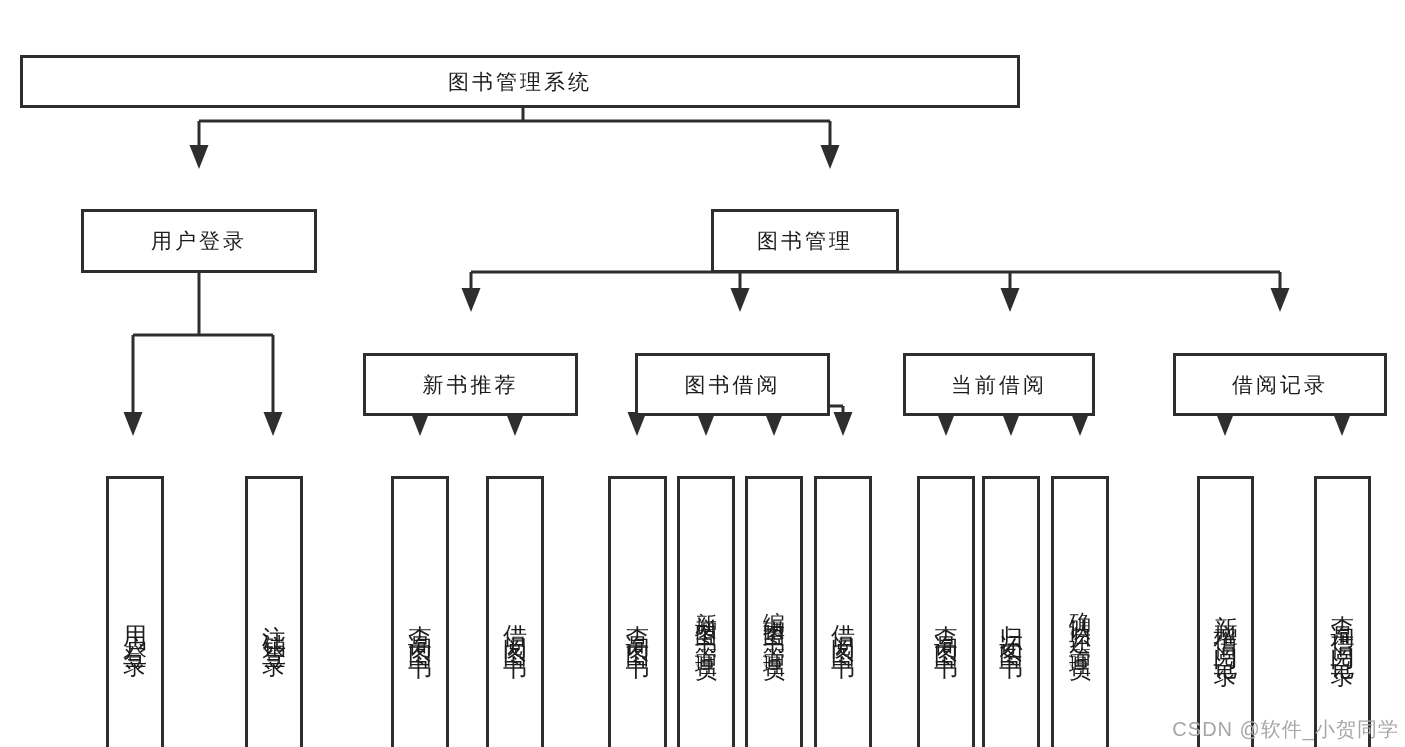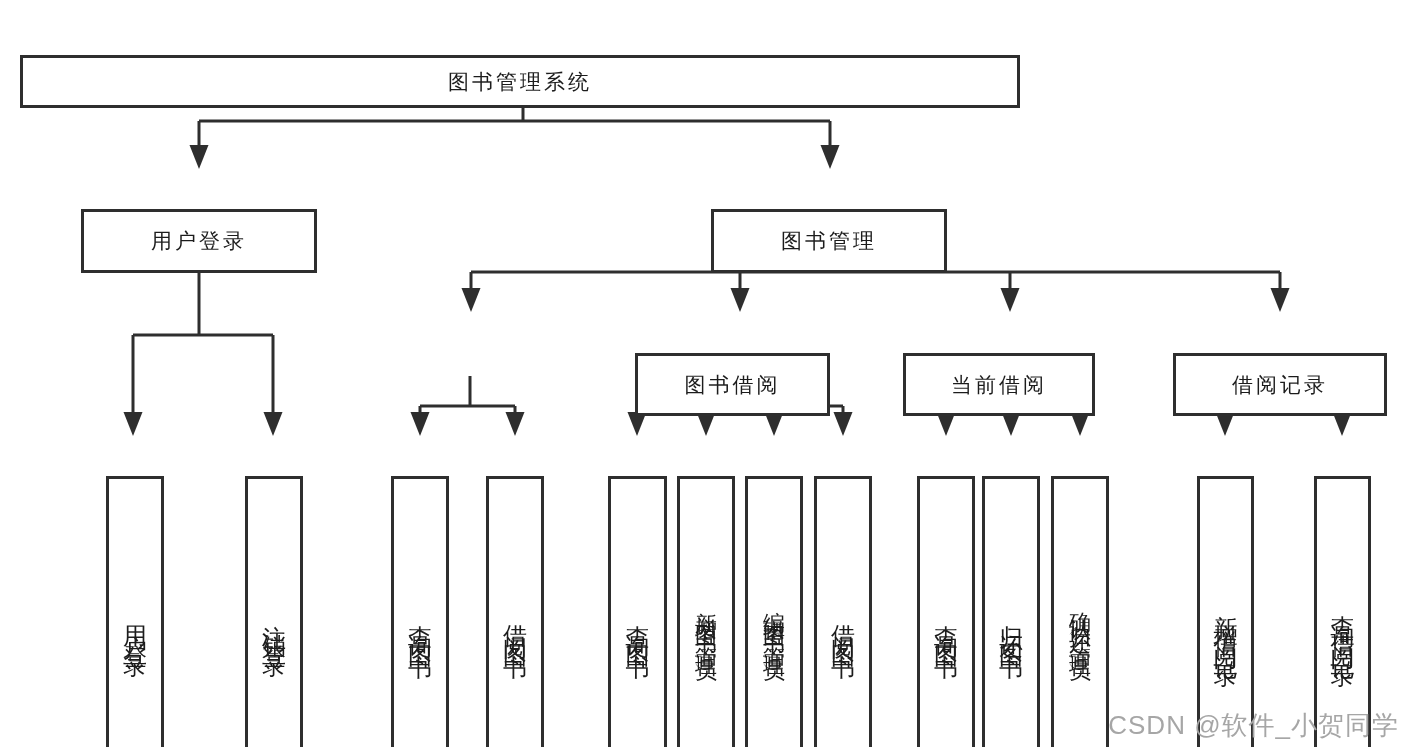--- a/index.html
+++ b/index.html
@@ -43,21 +43,21 @@
     color: #1c1c1c;
   }
   .vlabel.long {
     font-size: 22px;
     letter-spacing: 7px;
   }
   .watermark {
     position: absolute;
     right: 6px;
     bottom: 4px;
-    font-size: 26px;
+    font-size: 20px;
     font-weight: 500;
     letter-spacing: 1px;
     color: #a6a6a6;
     z-index: 3;
     white-space: nowrap;
   }
 </style>
 </head>
 <body>
 
@@ -96,24 +96,27 @@
     </g>
   </svg>
 
   <div class="box" style="left:20px;top:15px;width:1000px;height:53px">
     <span class="hlabel">图书管理系统</span>
   </div>
 
   <div class="box" style="left:81px;top:169px;width:236px;height:64px">
     <span class="hlabel">用户登录</span>
   </div>
-  <div class="box" style="left:711px;top:169px;width:236px;height:64px">
+  <div class="box" style="left:711px;top:169px;width:188px;height:64px">
     <span class="hlabel">图书管理</span>
   </div>
 
+  <div class="box" style="left:363px;top:313px;width:215px;height:63px">
+    <span class="hlabel">新书推荐</span>
+  </div>
   <div class="box" style="left:635px;top:313px;width:195px;height:63px">
     <span class="hlabel">图书借阅</span>
   </div>
   <div class="box" style="left:903px;top:313px;width:192px;height:63px">
     <span class="hlabel">当前借阅</span>
   </div>
   <div class="box" style="left:1173px;top:313px;width:214px;height:63px">
     <span class="hlabel">借阅记录</span>
   </div>
 

